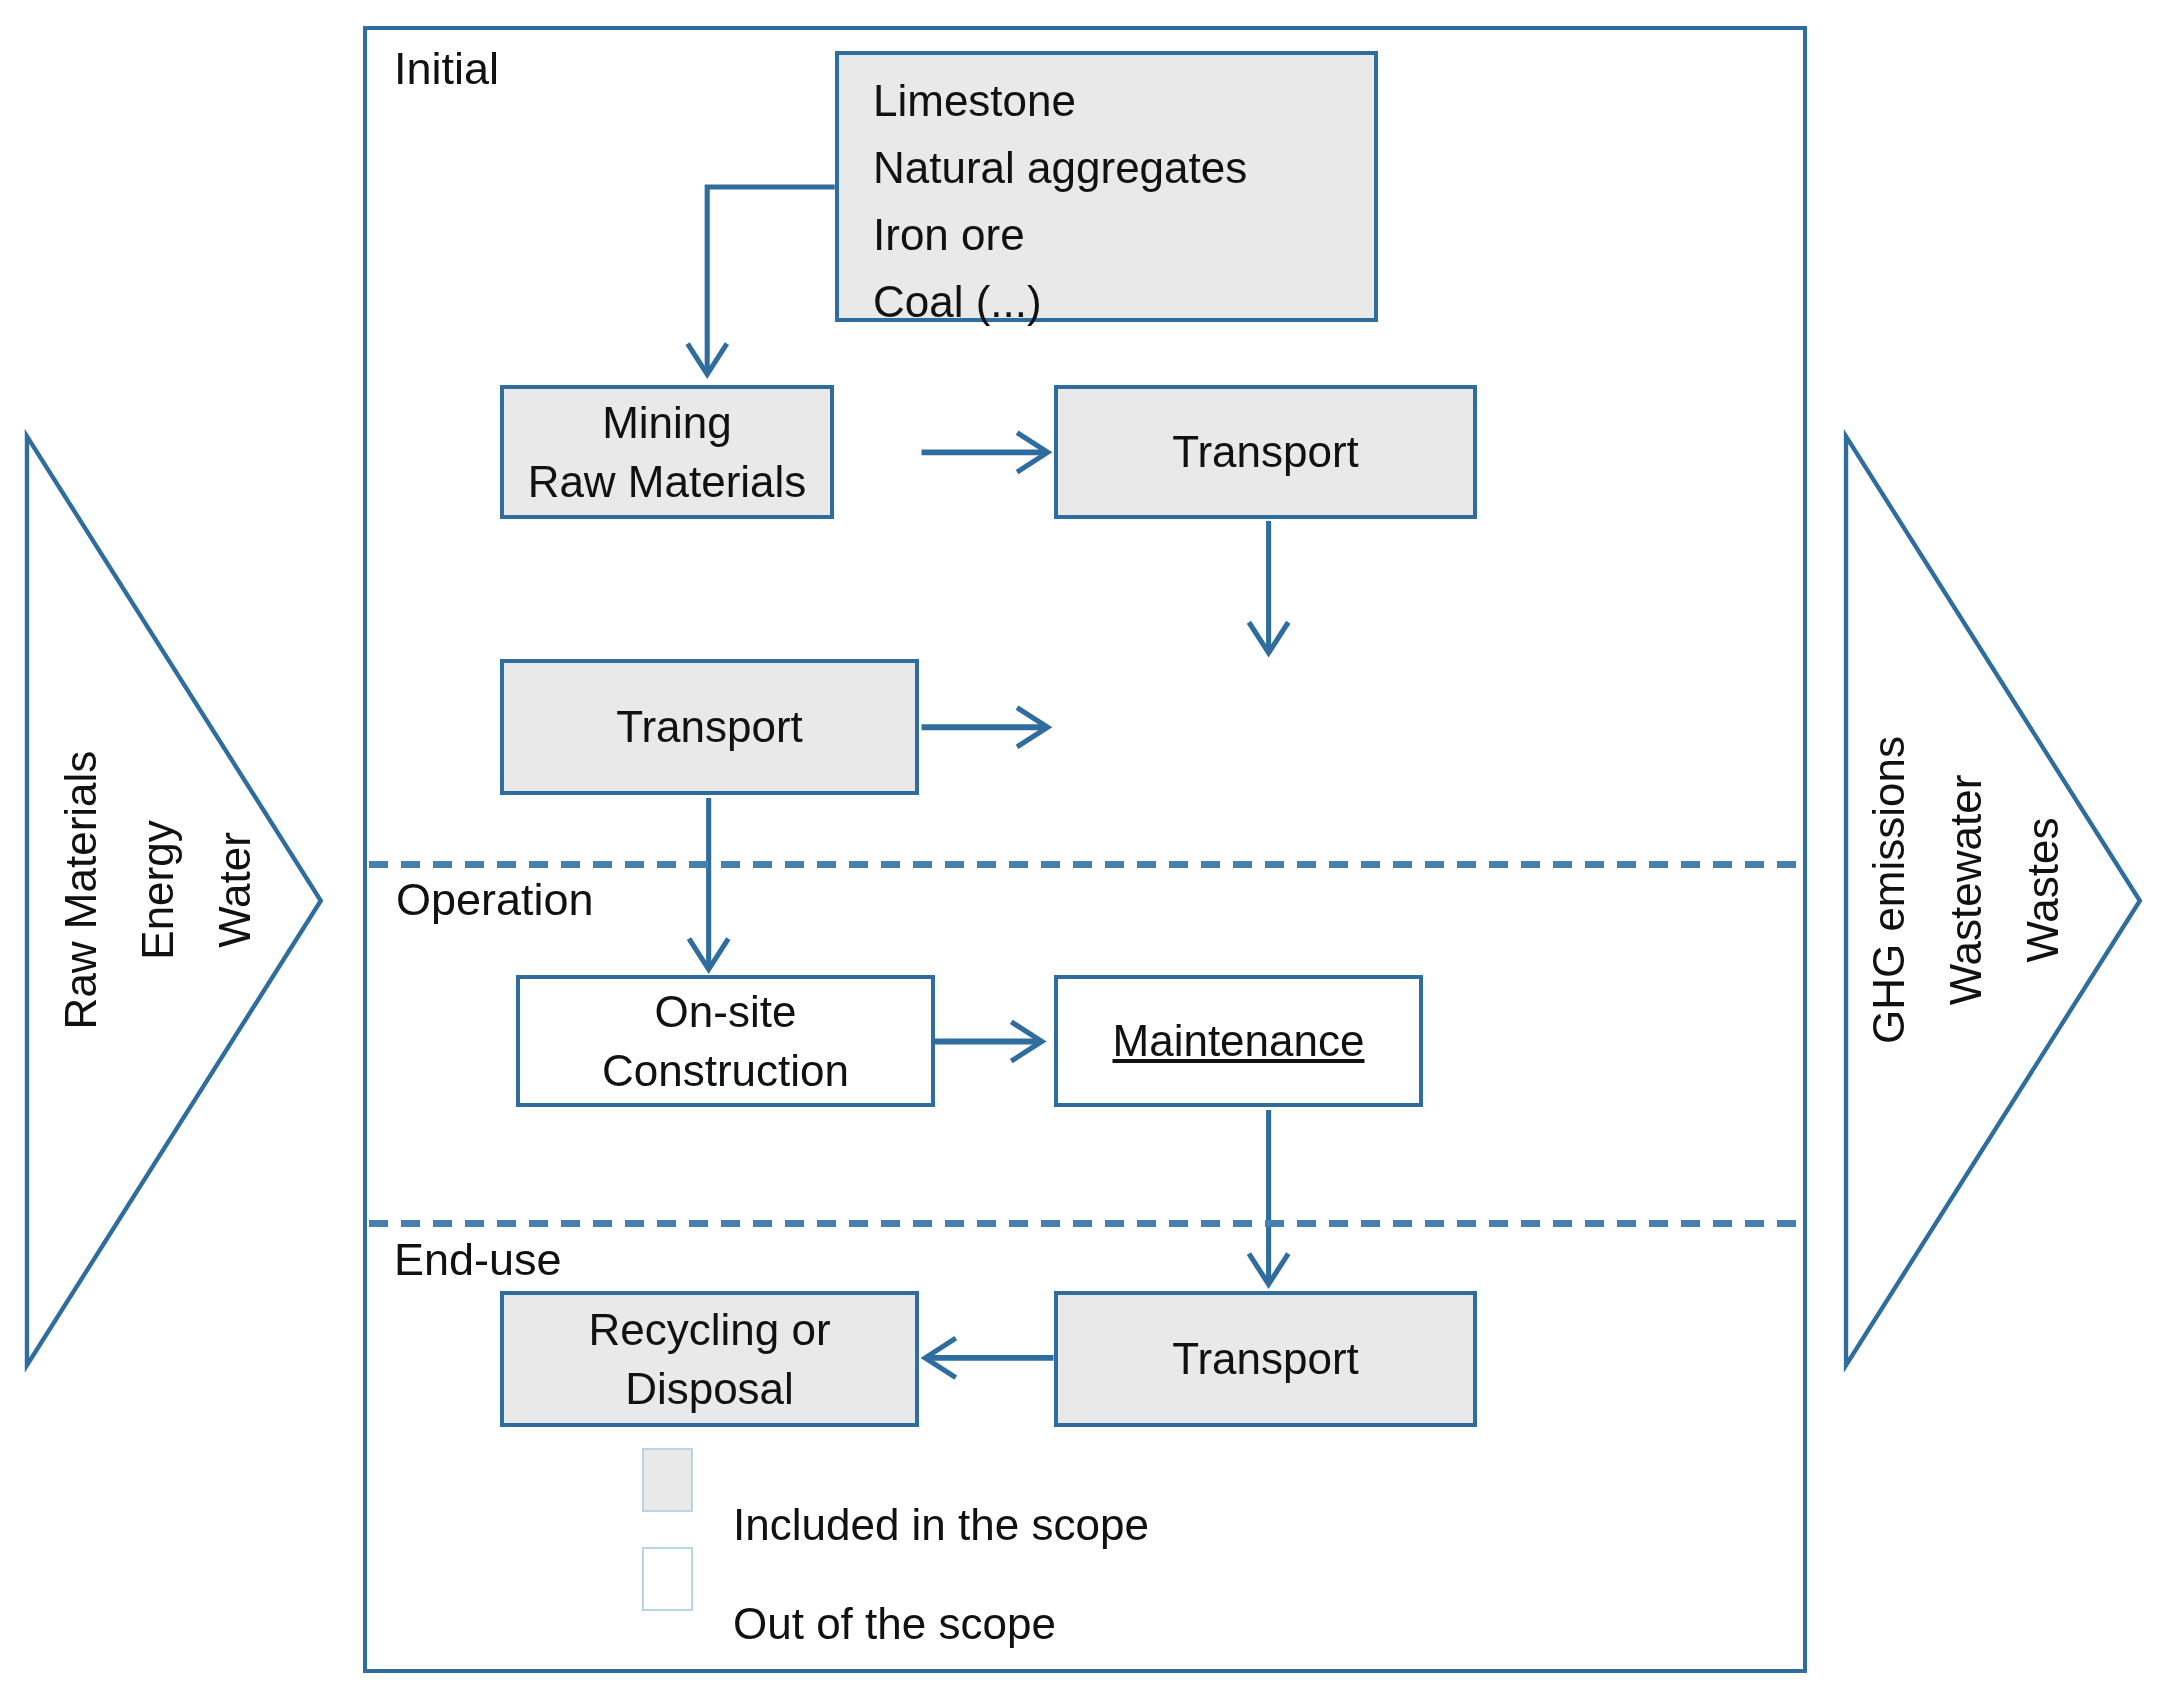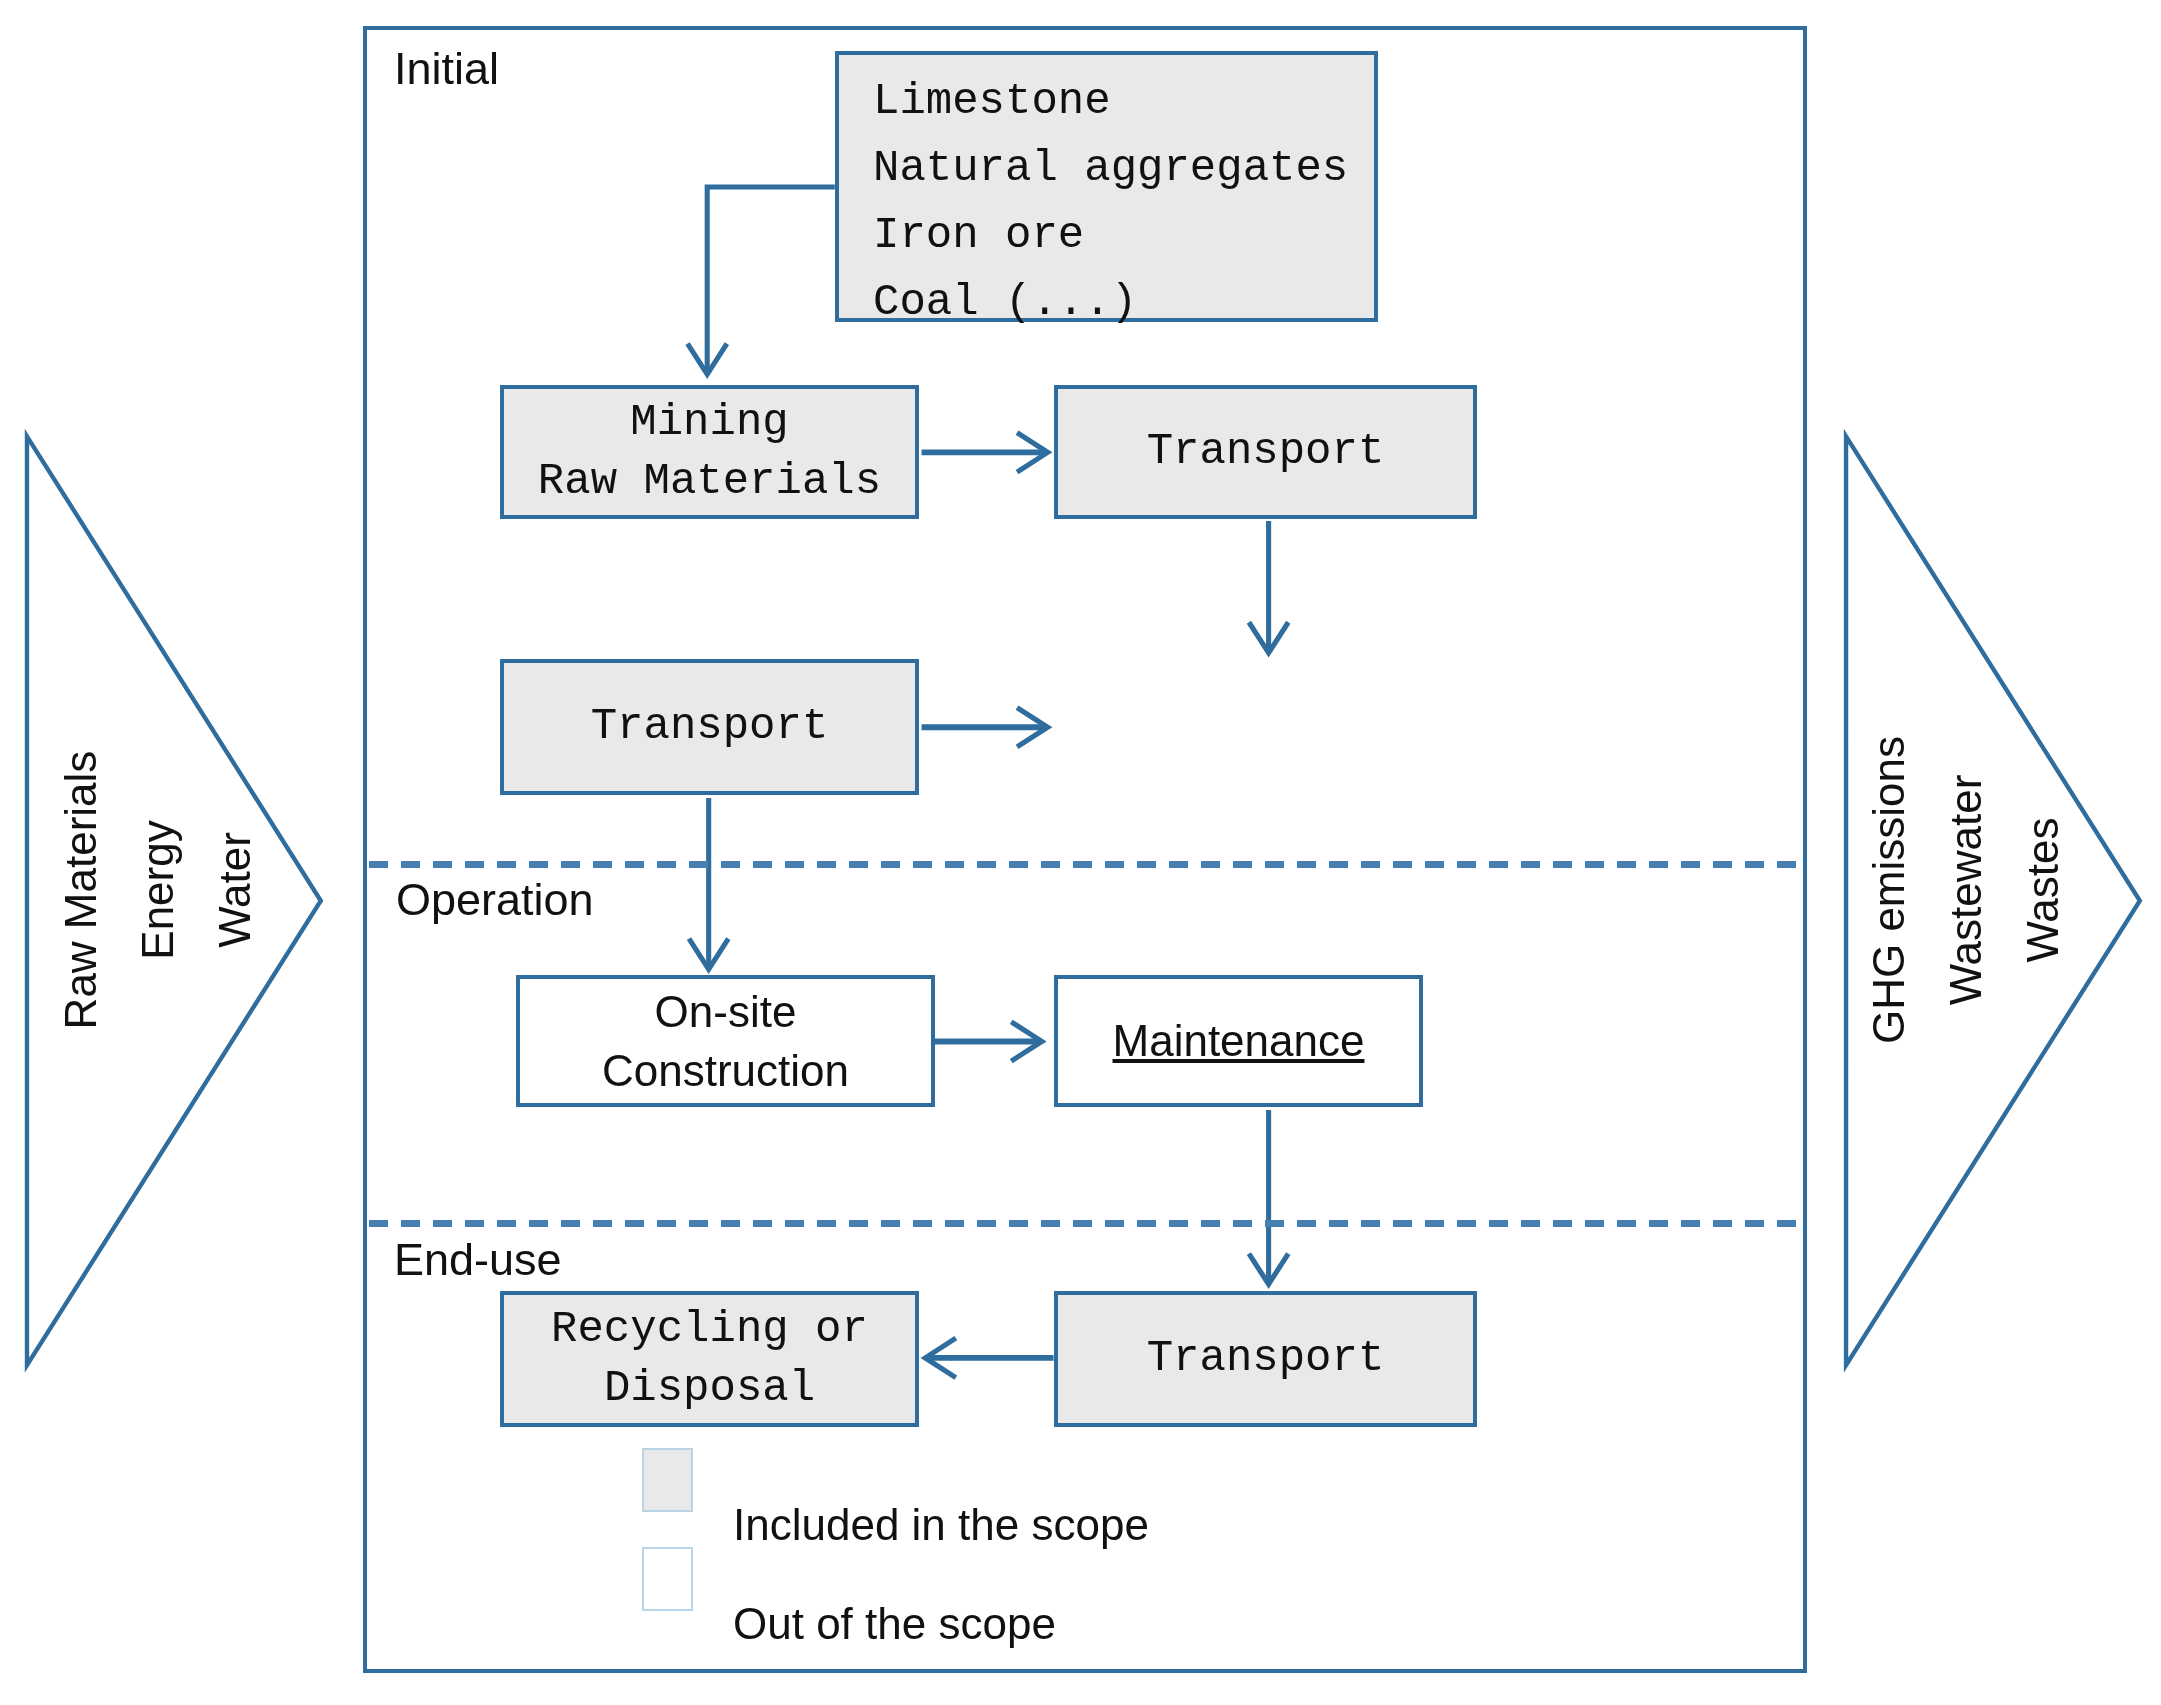--- a/index.html
+++ b/index.html
@@ -35,21 +35,21 @@
   }
   .box{
     position:absolute;
     box-sizing:border-box;
     border:4.4px solid var(--line);
     display:flex;align-items:center;justify-content:center;
     text-align:center;
     font-size:44px;line-height:1.35;
     white-space:pre-line;
   }
-  .box.in{background:var(--fill-in);font-family:Liberation Mono, monospace;}
+  .box.in{background:var(--fill-in);}
   .box.out{background:var(--fill-out);}
   .box.materials{
     justify-content:flex-start;align-items:flex-start;
     text-align:left;
     padding:13px 7.3px 7.3px 34px;
     line-height:1.52;
   }
   .dashline{
     position:absolute;
     height:6.6px;
@@ -119,21 +119,21 @@
 
   <div class="section-label" style="left:394px;top:44px;">Initial</div>
   <div class="section-label" style="left:396px;top:875px;">Operation</div>
   <div class="section-label" style="left:394px;top:1235px;">End-use</div>
 
   <div class="box in materials" style="left:835px;top:51px;width:543px;height:271px;">Limestone
 Natural aggregates
 Iron ore
 Coal (...)</div>
 
-  <div class="box in" style="left:500px;top:385px;width:419px;height:134px;text-align:center;">Mining
+  <div class="box in" style="left:500px;top:385px;width:334px;height:134px;text-align:center;">Mining
 Raw Materials</div>
 
   <div class="box in" style="left:1054px;top:385px;width:423px;height:134px;">Transport</div>
 
   <div class="box in" style="left:500px;top:659px;width:419px;height:136px;">Transport</div>
 
 
   <div class="box out" style="left:516px;top:975px;width:419px;height:132px;">On-site
 Construction</div>
 

